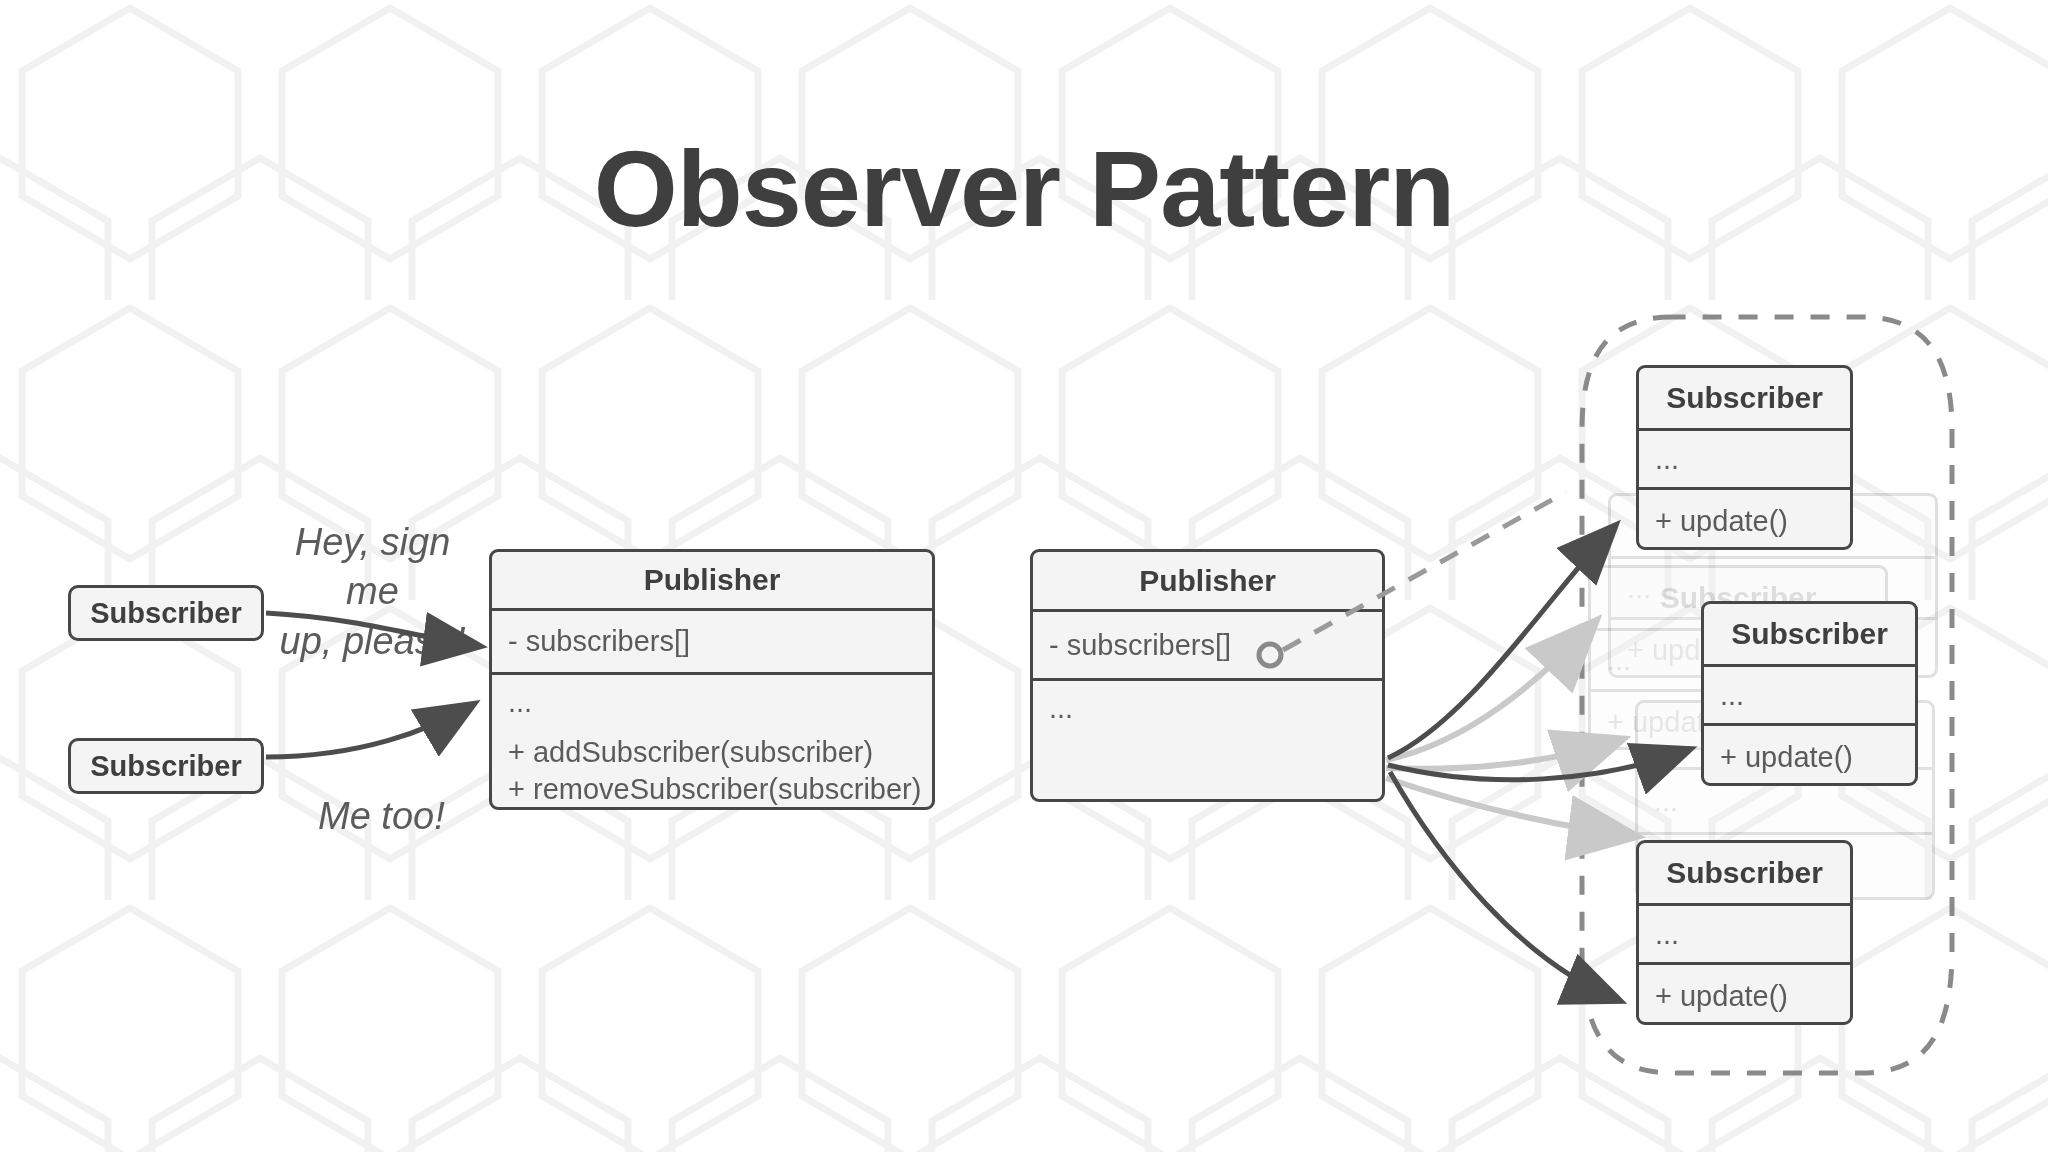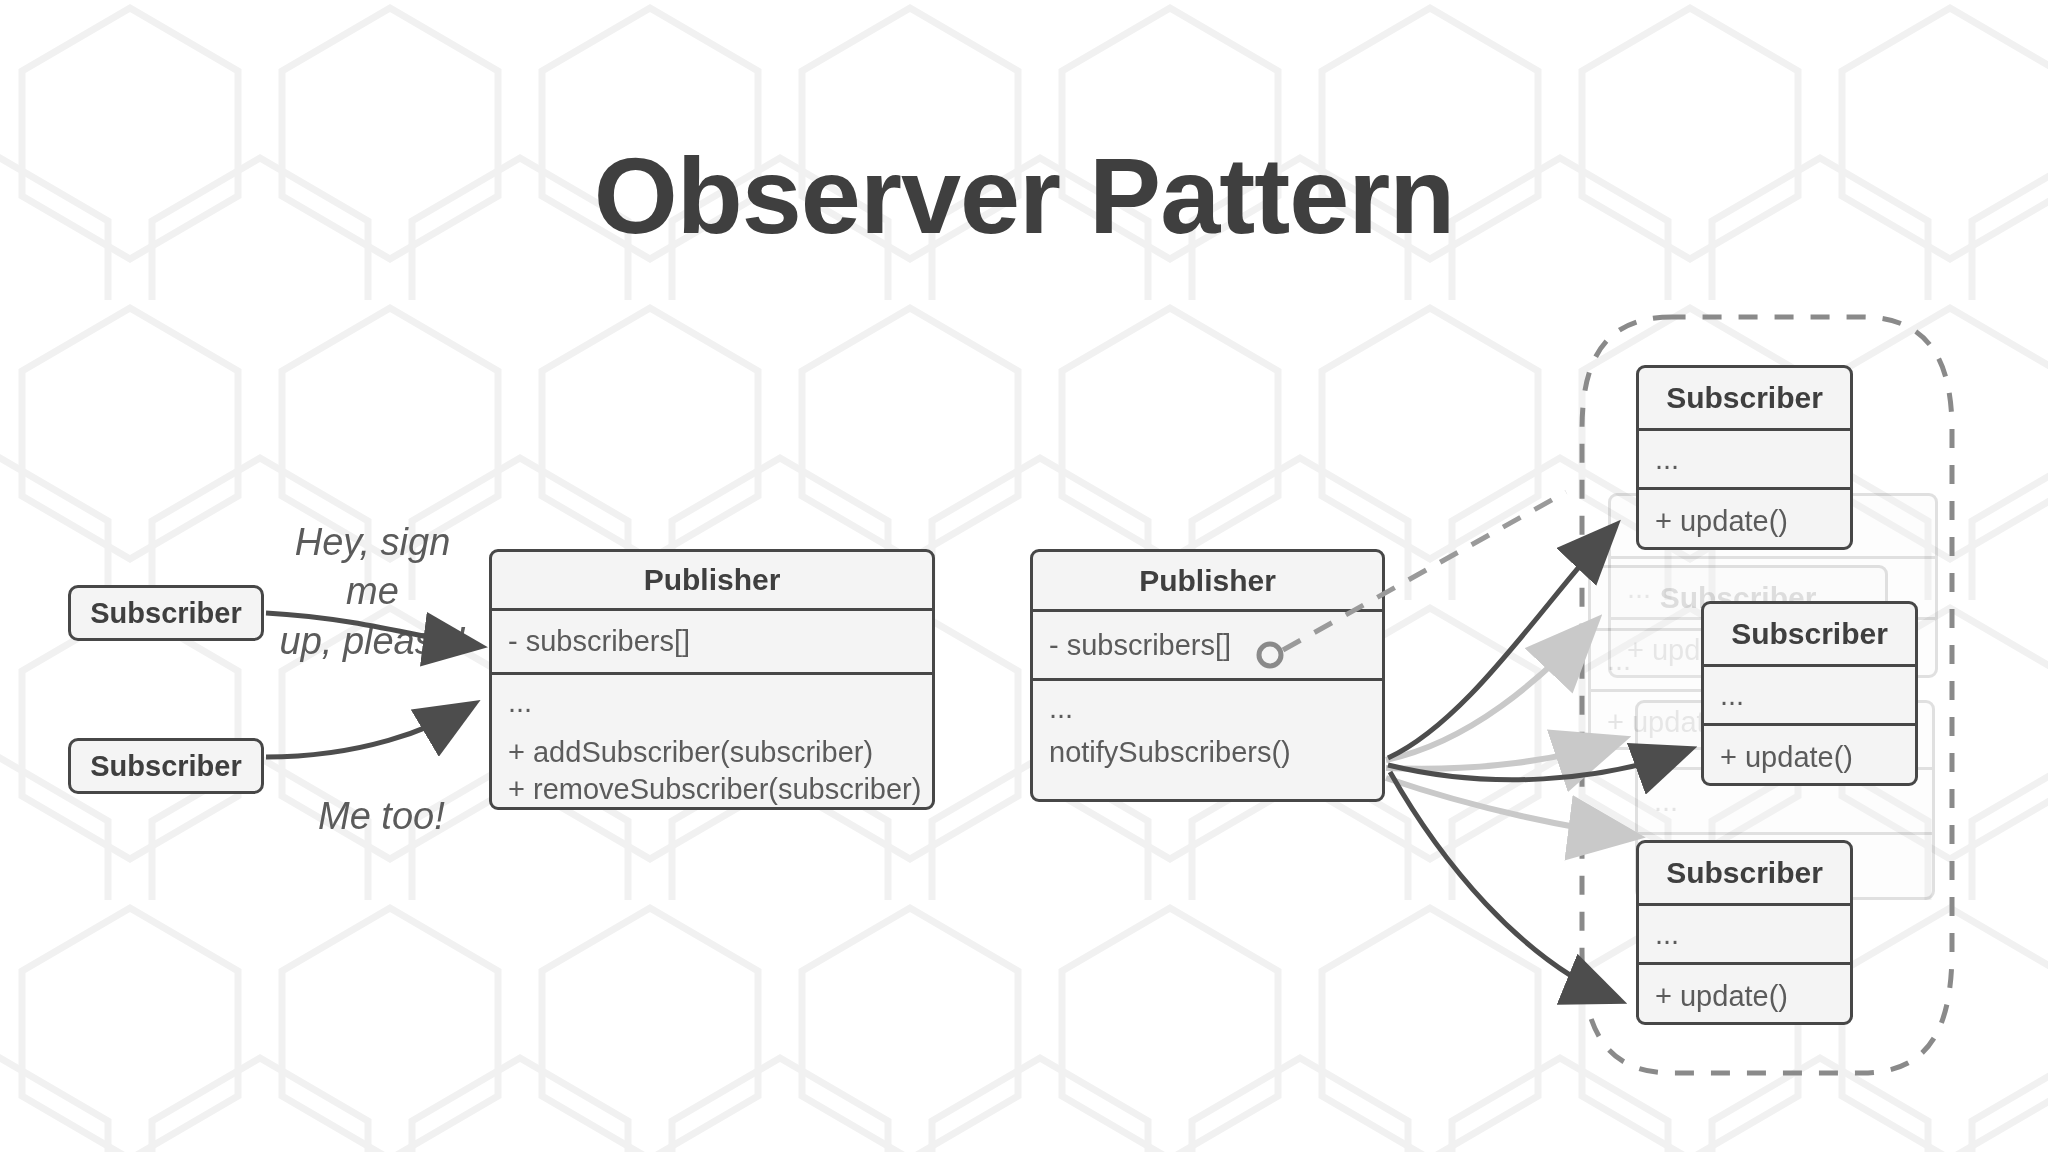--- a/index.html
+++ b/index.html
@@ -27,21 +27,21 @@
     inset: 0;
     width: 2048px;
     height: 1152px;
     pointer-events: none;
     z-index: 0;
   }
 
   
   #page-title {
     position: absolute;
-    top: 137px;
+    top: 130px;
     left: 0;
     width: 2048px;
     text-align: center;
     font-size: 108px;
     font-weight: 700;
     letter-spacing: -1px;
     color: #3f3f3f;
     line-height: 1.1;
     z-index: 5;
   }
@@ -188,21 +188,20 @@
     </div>
   </div>
 
   <div class="uml-box" style="left:1030px; top:549px; width:355px; height:253px;">
     <div class="uml-row header" style="height:57px;">Publisher</div>
     <div class="uml-divider"></div>
     <div class="uml-row" style="height:66px;">- subscribers[]</div>
     <div class="uml-divider"></div>
     <div class="uml-row multi" style="height:118px; padding-top:16px;">
       <div style="line-height:0.78;">...</div>
-      <div style="margin-top:14px;">notifySubscribers()</div>
     </div>
   </div>
 
   <svg id="assoc-layer" class="svg-layer" viewBox="0 0 2048 1152" xmlns="http://www.w3.org/2000/svg">
     <circle cx="1270" cy="655" r="11" fill="none" stroke="#8a8a8a" stroke-width="5"></circle>
     <path d="M1283 650 L1566 492" fill="none" stroke="#9a9a9a" stroke-width="5" stroke-dasharray="20 16" stroke-linecap="butt"></path>
   </svg>
 
 
   <div class="uml-box ghost" style="left:1608px; top:493px; width:330px; height:185px;">

